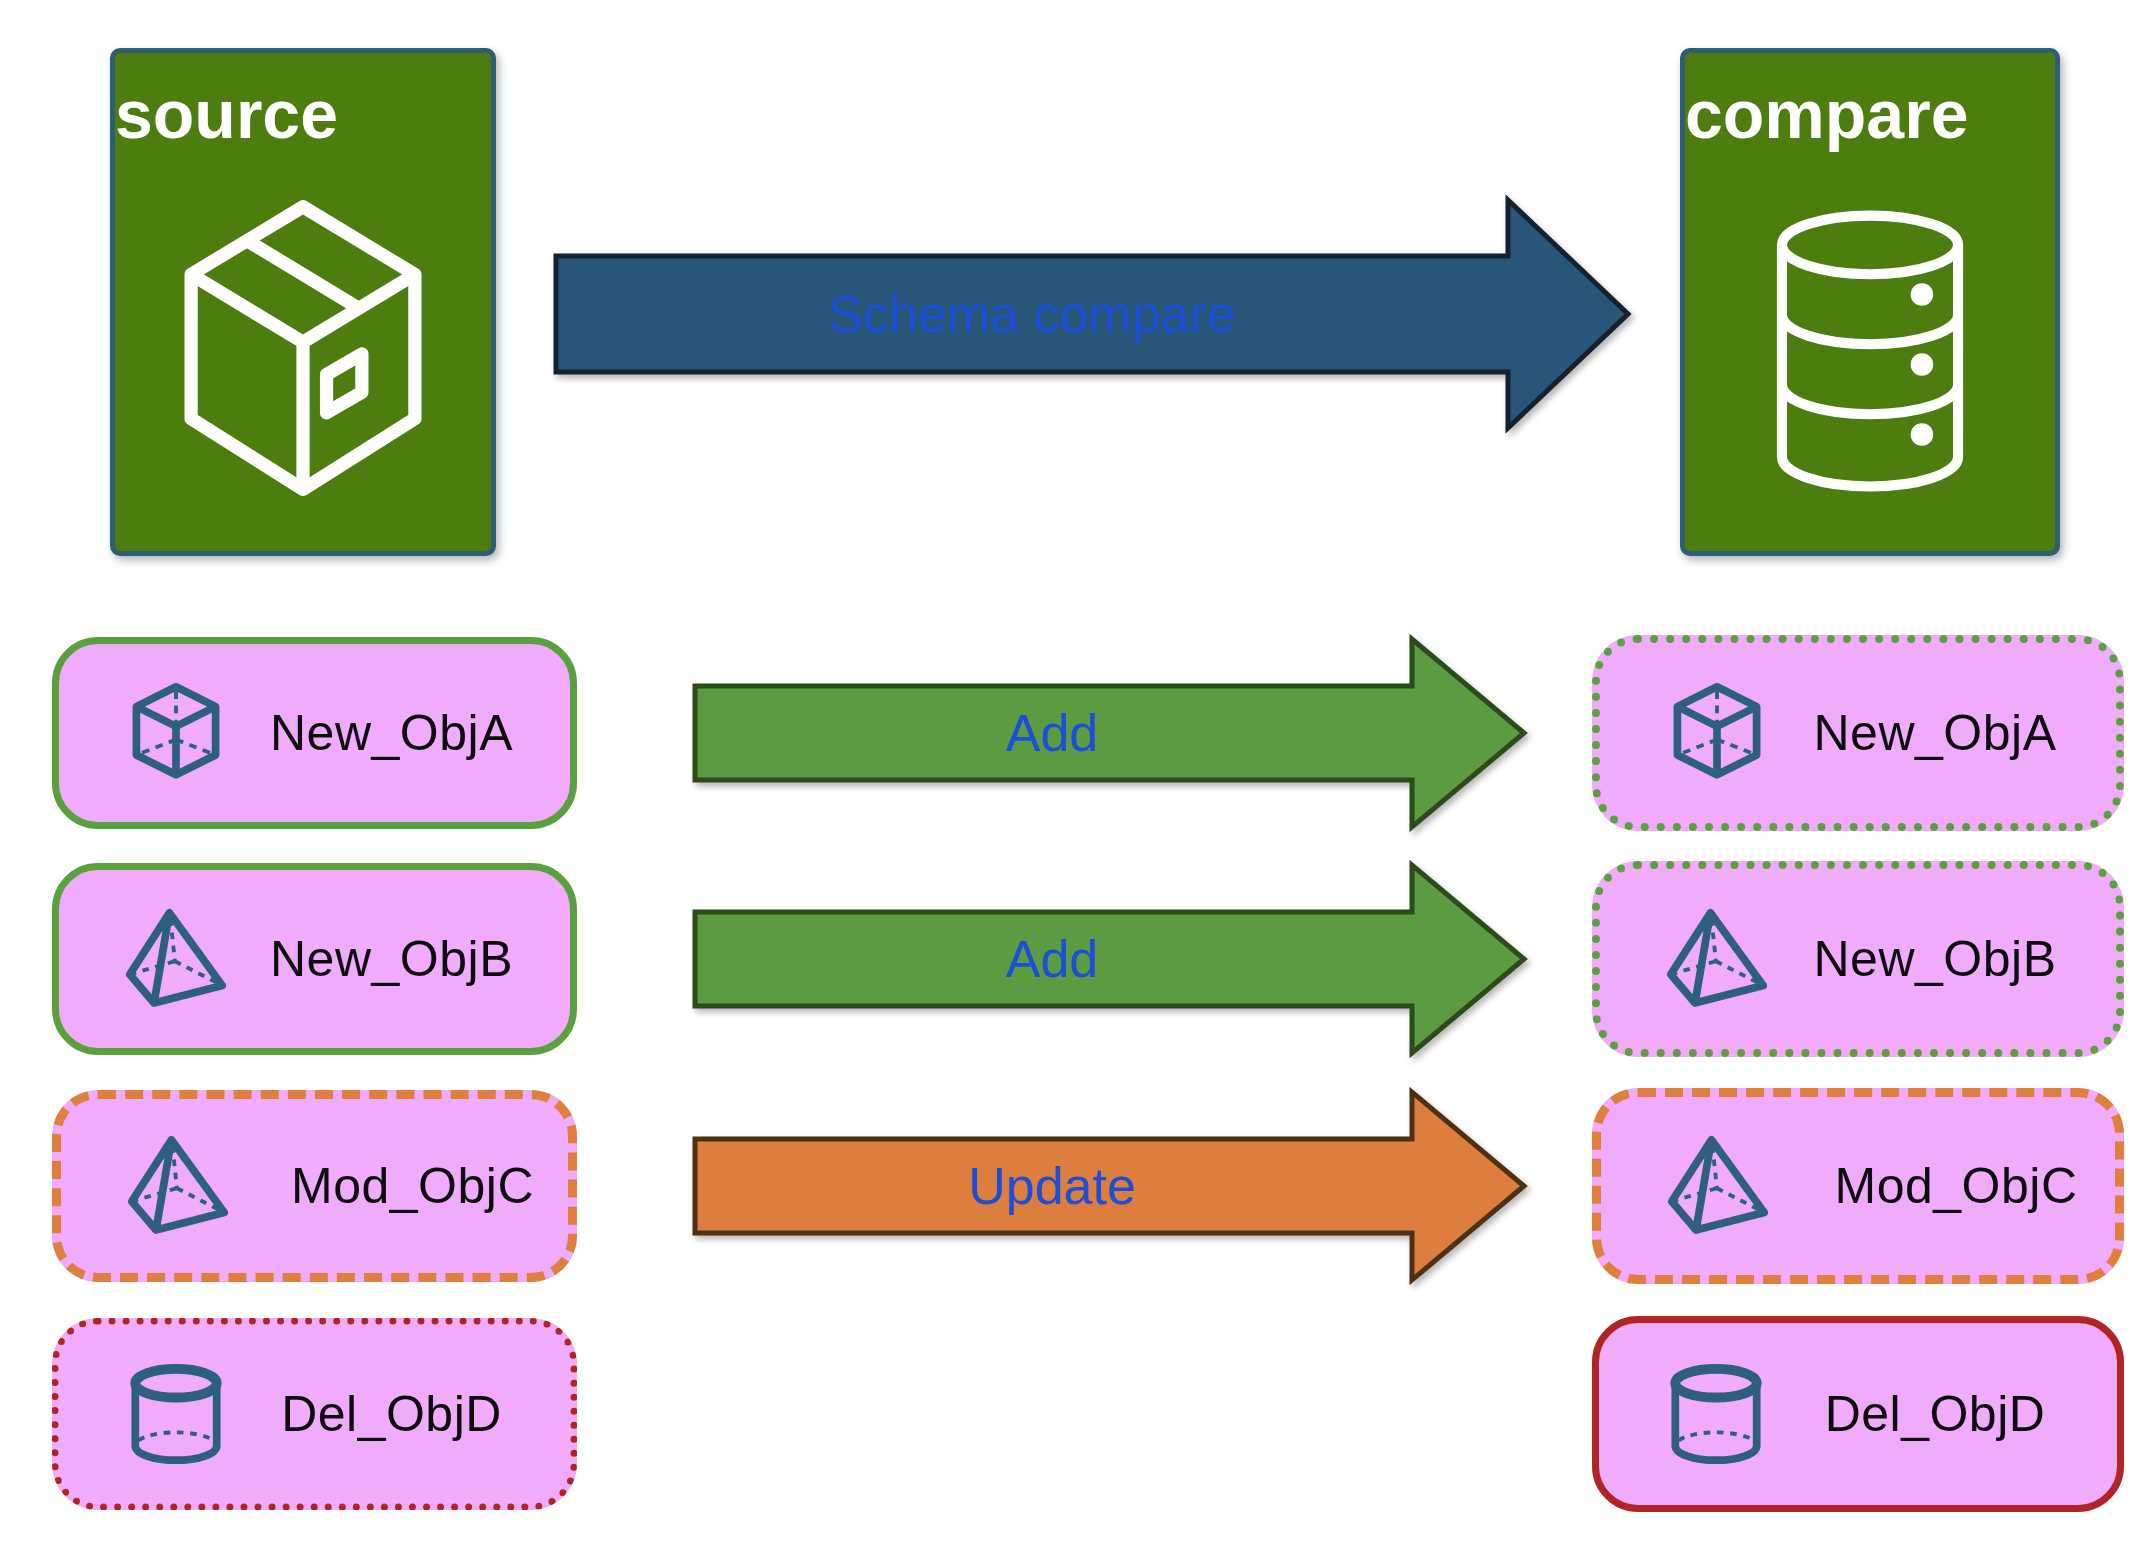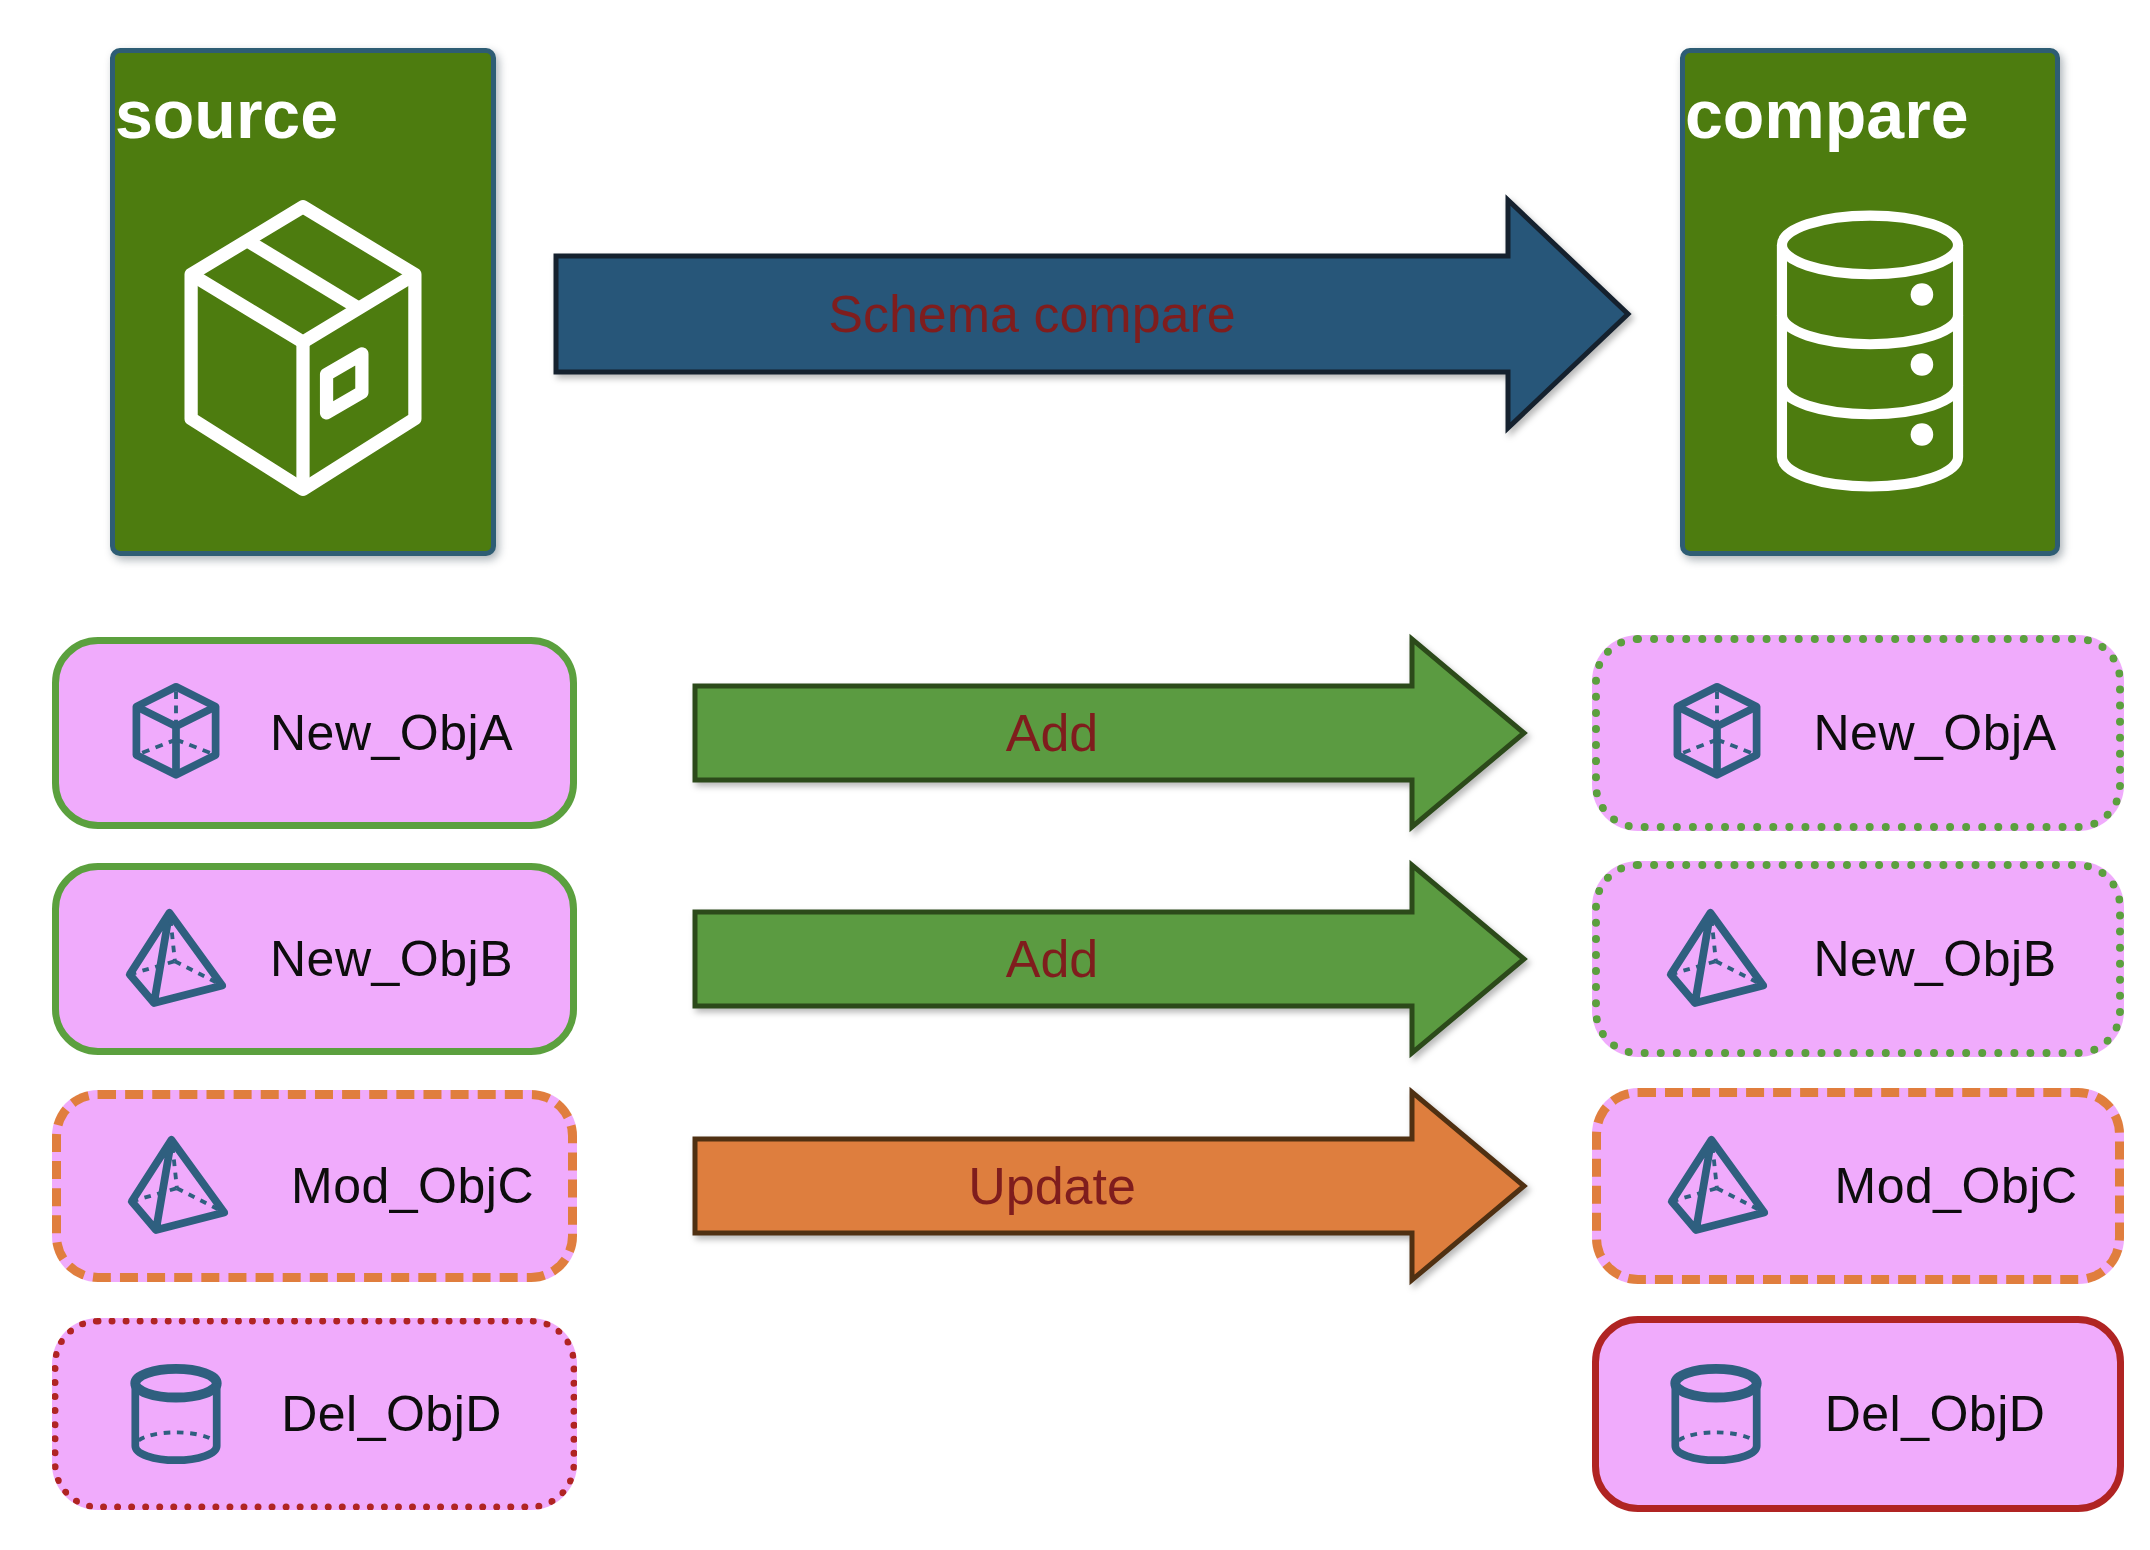--- a/index.html
+++ b/index.html
@@ -21,21 +21,21 @@
   .big-arrow{position:absolute;left:553px;top:194px;width:1081px;height:240px;}
   .row-arrow{position:absolute;left:692px;width:838px;height:200px;}
   .arrow-svg{position:absolute;inset:0;width:100%;height:100%;
              filter:drop-shadow(3px 4px 3px rgba(0,0,0,.28));}
   .arrow-svg polygon{stroke-width:5px;stroke-linejoin:miter;}
   .fill-navy   polygon{fill:#275679;stroke:#15212E;}
   .fill-green  polygon{fill:#5B9B41;stroke:#2C4A1A;}
   .fill-orange polygon{fill:#DE7E3E;stroke:#4F3012;}
   .fill-red    polygon{fill:#B12B28;stroke:#420D0C;}
   .arrow-label{position:absolute;top:0;height:100%;display:flex;align-items:center;
-               justify-content:center;color:#7f1d1d;font-size:52px;}
+               justify-content:center;color:#1d4ed8;font-size:52px;}
   .big-arrow .arrow-label{left:0;width:958px;}
   .row-arrow .arrow-label{left:0;width:720px;}
 
   
   .pill{position:absolute;background:#f0abfc;border-radius:46px;box-sizing:border-box;
         display:flex;align-items:center;}
   .pill-left{left:52px;width:525px;height:192px;}
   .pill-right{left:1592px;width:532px;height:196px;}
   .b-green-solid  {border:7px solid  #5BA03E;}
   .b-green-dotted {border:8px dotted #5BA03E;}

